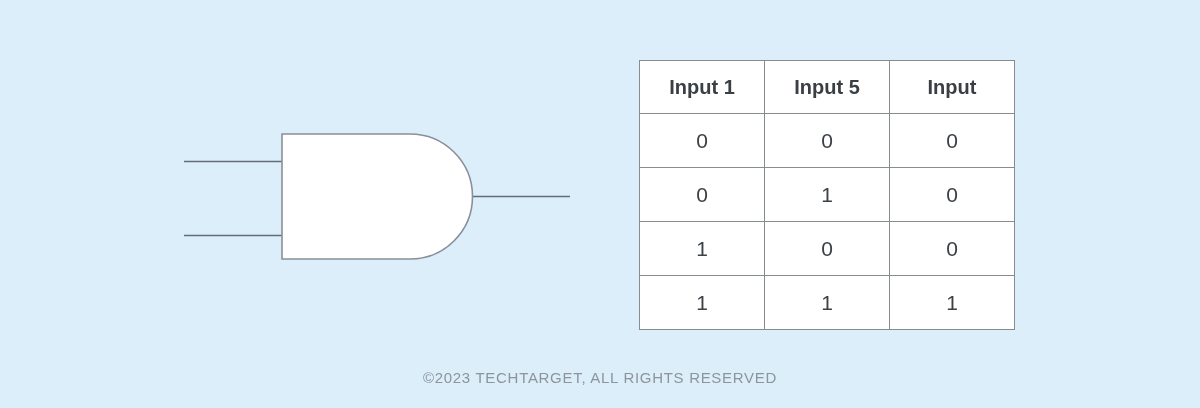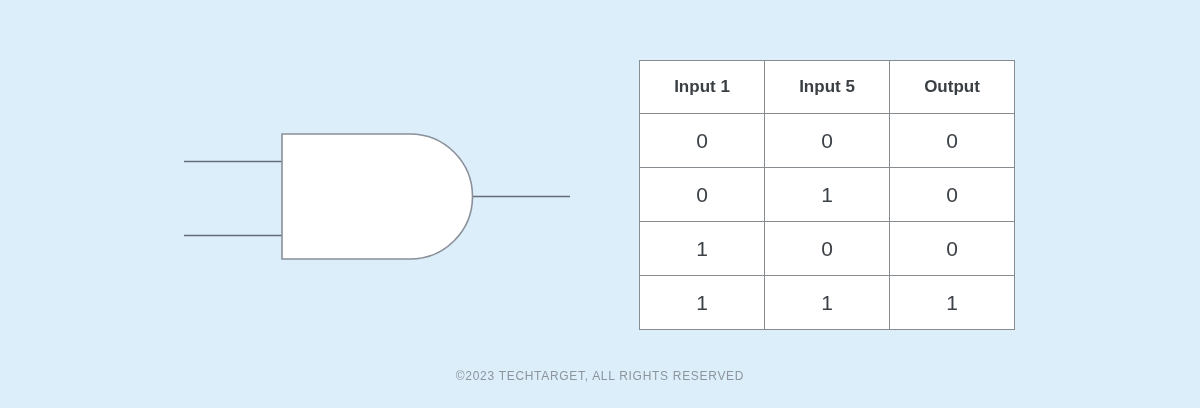--- a/index.html
+++ b/index.html
@@ -34,38 +34,38 @@
     background: #ffffff;
   }
   table.truth-table th,
   table.truth-table td {
     border: 1px solid #878c91;
     text-align: center;
     vertical-align: middle;
     padding: 0;
   }
   table.truth-table th {
-    font-size: 17px;
+    font-size: 20px;
     font-weight: bold;
     color: #3a3f44;
     height: 52px;
   }
   table.truth-table td {
     font-size: 21px;
     font-weight: normal;
     color: #3c4147;
     height: 53px;
   }
   .footer {
     position: absolute;
     left: 0;
     top: 369px;
     width: 1200px;
     text-align: center;
-    font-size: 12px;
+    font-size: 15px;
     letter-spacing: 0.7px;
     color: #8d949c;
     text-transform: uppercase;
   }
 </style>
 </head>
 <body>
 
 <div class="canvas">
 
@@ -74,21 +74,21 @@
     <line x1="184" y1="235.5" x2="283" y2="235.5" stroke="#646c77" stroke-width="1.3"></line>
     <line x1="470" y1="196.5" x2="570" y2="196.5" stroke="#646c77" stroke-width="1.3"></line>
     <path d="M 282 134 L 410 134 A 62.5 62.5 0 0 1 410 259 L 282 259 Z" fill="#ffffff" stroke="#8a9099" stroke-width="1.6"></path>
   </svg>
 
   <table class="truth-table">
     <thead>
       <tr>
         <th>Input 1</th>
         <th>Input 5</th>
-        <th>Output</th>
+        <th>Input</th>
       </tr>
     </thead>
     <tbody>
       <tr>
         <td>0</td>
         <td>0</td>
         <td>0</td>
       </tr>
       <tr>
         <td>0</td>

